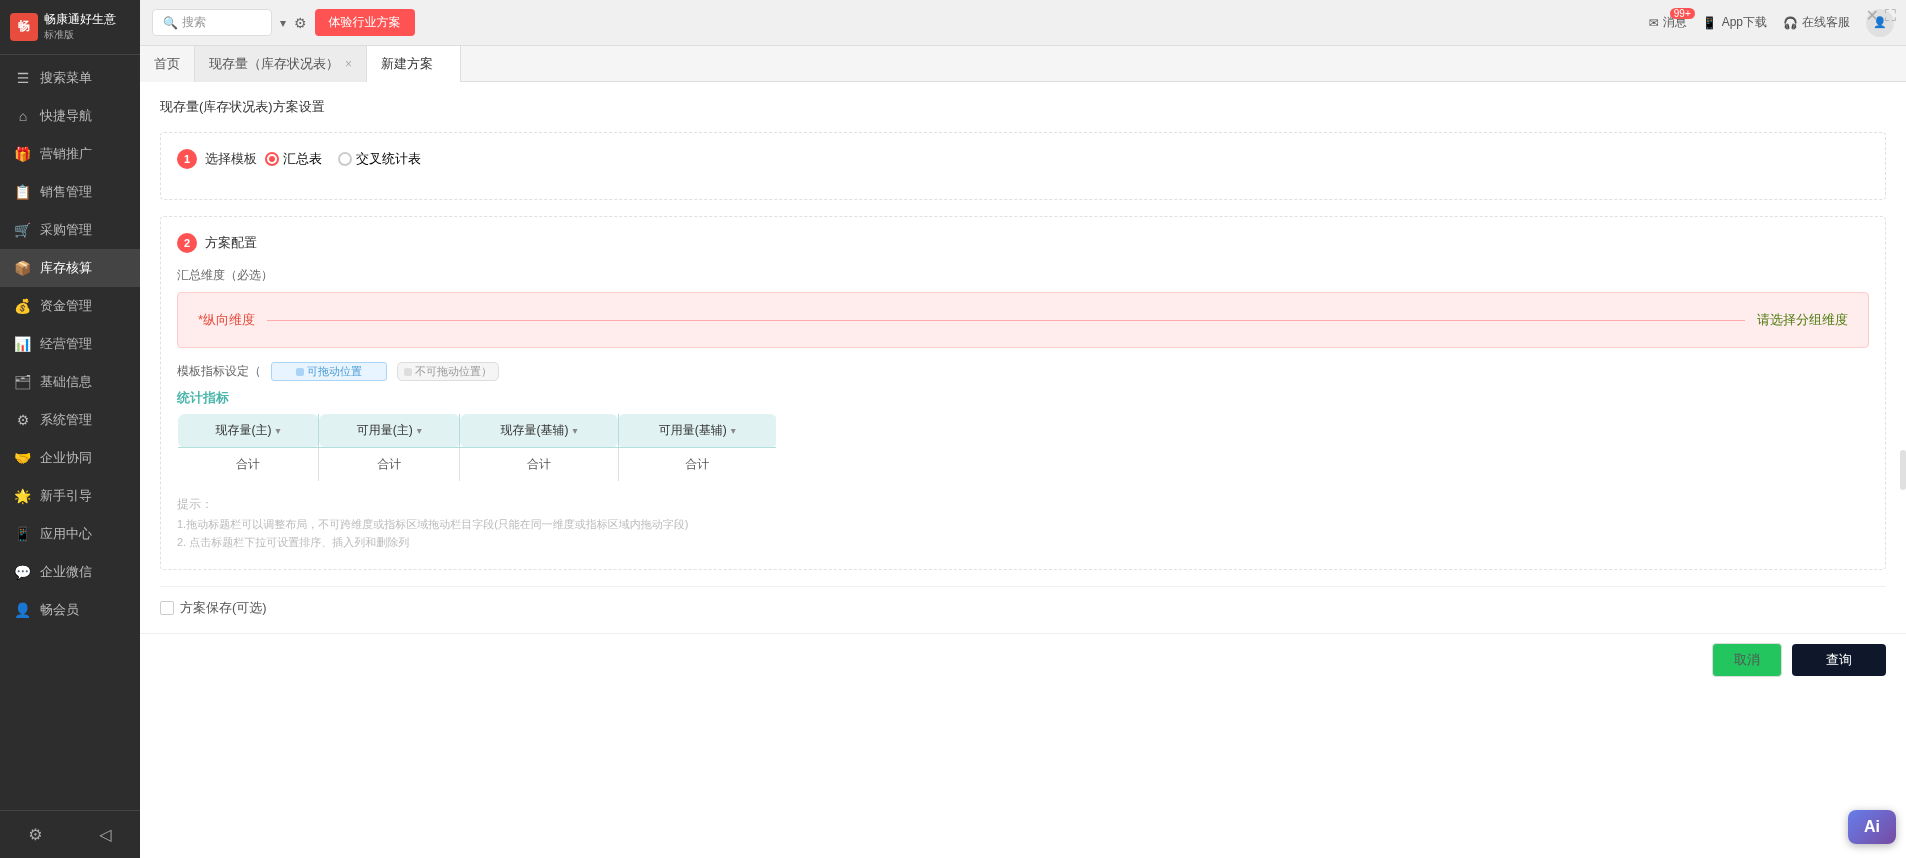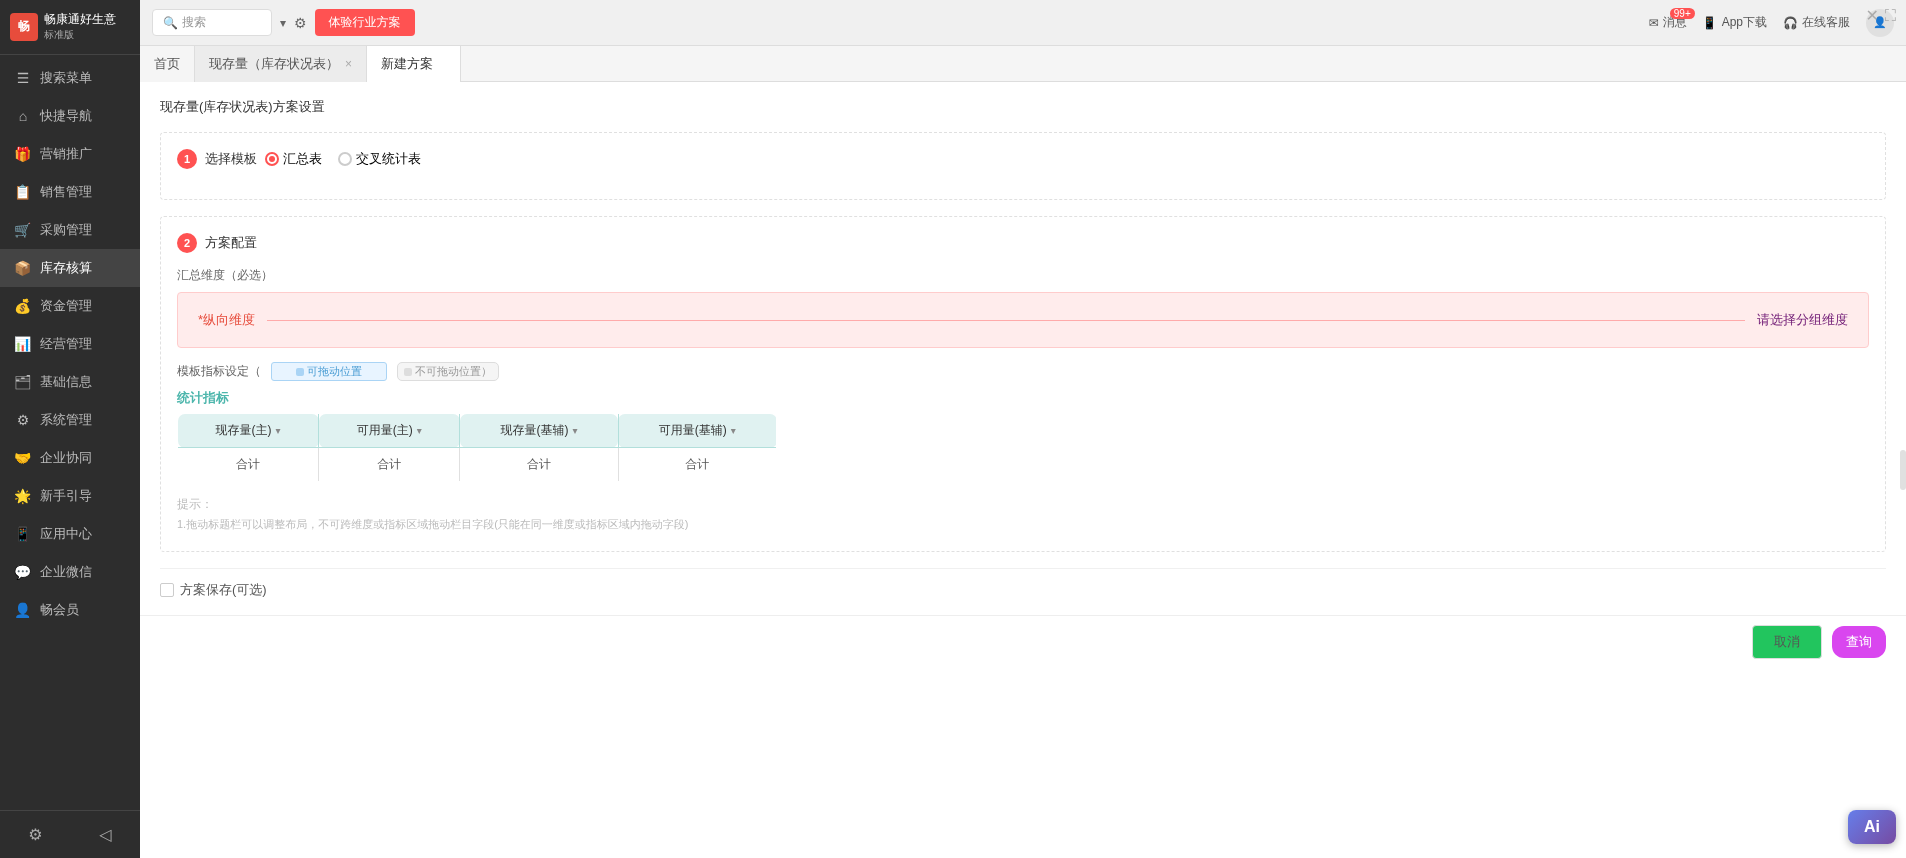--- a/index.html
+++ b/index.html
@@ -252,21 +252,21 @@
       border: 1px solid #ffcccc;
       border-radius: 4px;
       padding: 18px 20px;
       display: flex;
       align-items: center;
       gap: 12px;
       margin-bottom: 14px;
     }
     .dim-required-label { color: #e74c3c; font-size: 13px; }
     .dim-line { flex: 1; height: 1px; background: #ffaaaa; }
-    .dim-placeholder { color: #701a75; font-size: 13px; }
+    .dim-placeholder { color: #4d7c0f; font-size: 13px; }
 
     
     .metrics-config-label { font-size: 12px; color: #666; margin-bottom: 8px; display: flex; align-items: center; gap: 10px; }
     .draggable-badge {
       display: inline-flex;
       align-items: center;
       gap: 3px;
       background: #e8f4ff;
       border: 1px solid #aad4f5;
       border-radius: 3px;
@@ -362,24 +362,24 @@
     .btn-cancel {
       background: #22c55e;
       border: 1px solid #ddd;
       border-radius: 4px;
       padding: 7px 21px;
       font-size: 13px;
       color: #555;
       cursor: pointer;
     }
     .btn-query {
-      background: #d946ef;
+      background: #0f172a;
       border: none;
-      border-radius: 12px;
-      padding: 7px 14px;
+      border-radius: 4px;
+      padding: 7px 34px;
       font-size: 13px;
       color: #fff;
       cursor: pointer;
     }
 
     
     .ai-btn {
       position: fixed;
       bottom: 14px;
       right: 10px;
@@ -623,20 +623,23 @@
               <td>合计</td>
               <td>合计</td>
               <td>合计</td>
             </tr>
           </tbody>
         </table>
 
         <div class="tips-section">
           <div class="tips-title">提示：</div>
           <div class="tips-item">1.拖动标题栏可以调整布局，不可跨维度或指标区域拖动栏目字段(只能在同一维度或指标区域内拖动字段)</div>
+          <div class="tips-item">
+            <span>2. 点击标题栏下拉可设置排序、插入列和删除列</span>
+          </div>
         </div>
       </div>
 
       <div class="save-option">
         <div class="checkbox-box"></div>
         <span>方案保存(可选)</span>
       </div>
     </div>
 
     <div class="footer-bar">

